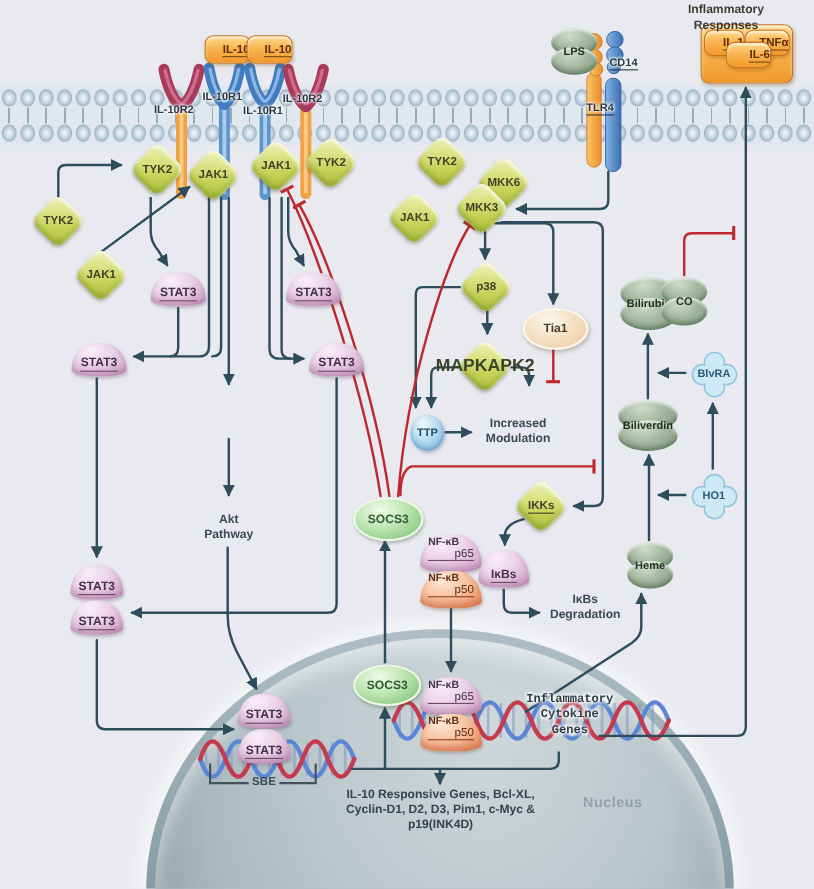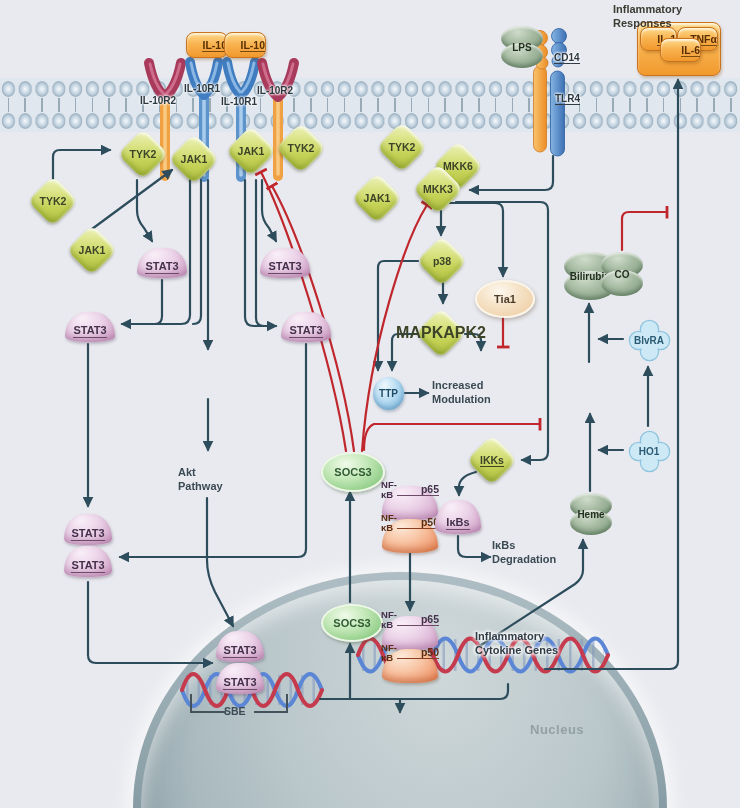--- a/index.html
+++ b/index.html
@@ -32,23 +32,23 @@
   .dia .lbl{position:absolute;inset:0;display:flex;align-items:center;justify-content:center;
     font-size:10.5px;font-weight:bold;color:#3c4326;white-space:nowrap;}
   .dome{display:flex;align-items:flex-end;justify-content:center;
     border-radius:50% 50% 46% 46% / 95% 95% 24% 24%;
     background:radial-gradient(ellipse at 35% 22%,#f9eff8 0%,#ecd4e9 40%,#d6abce 82%,#c596bd 100%);
     box-shadow:inset 0 -4px 6px rgba(140,80,130,.35), 1px 2px 3px rgba(80,60,90,.3);}
   .dome .lbl{font-size:11px;font-weight:bold;color:#44304b;border-bottom:1.6px solid #6d4a68;
     margin-bottom:4px;line-height:1.15;}
   .dome.orange{background:radial-gradient(ellipse at 35% 22%,#fdeadb 0%,#f8c6a6 40%,#ef9468 85%,#e77f52 100%);
     box-shadow:inset 0 -4px 6px rgba(160,70,30,.35),1px 2px 3px rgba(90,60,40,.3);}
-  .dome .lbl2{display:flex;flex-direction:row;align-items:center;margin-bottom:20px;line-height:1.05;}
+  .dome .lbl2{display:flex;flex-direction:column;align-items:flex-start;margin-bottom:10px;line-height:1.05;}
   .dome .lbl2 .nf{font-size:9.5px;font-weight:bold;color:#44304b;border:none;}
-  .dome .lbl2 .sub{font-size:10.5px;font-weight:bold;color:#44304b;border-bottom:1.6px solid #6d4a68;padding-left:24px;}
+  .dome .lbl2 .sub{font-size:10.5px;font-weight:normal;color:#44304b;border-bottom:1.6px solid #6d4a68;padding-left:24px;}
   .dome.orange .lbl2 .nf,.dome.orange .lbl2 .sub{color:#5c2d12;border-bottom-color:#8a4020;}
   .pill{display:flex;align-items:center;justify-content:center;border-radius:50%;
     background:radial-gradient(ellipse at 38% 28%,#f0fbea 0%,#c4e8b8 40%,#84c77c 88%,#6fb56c 100%);
     border:2px solid #ecf7e6;box-shadow:1px 2px 3px rgba(60,90,60,.35);
     font-size:11px;font-weight:bold;color:#2f5c33;}
   .tan{display:flex;align-items:center;justify-content:center;border-radius:50%;
     background:radial-gradient(ellipse at 40% 28%,#fdf8ef 0%,#f5e1c4 45%,#ecca9e 100%);
     border:2.5px solid #fbf5ea;box-shadow:1px 2px 4px rgba(90,70,50,.35);
     font-size:11px;font-weight:bold;color:#4a3a28;}
   .bluec{display:flex;align-items:center;justify-content:center;border-radius:50%;
@@ -67,25 +67,25 @@
   .blob .lbl{position:absolute;inset:0;display:flex;align-items:center;justify-content:center;
     font-size:10px;font-weight:bold;color:#22301f;z-index:1;white-space:nowrap;}
   .flower .pet{position:absolute;left:50%;top:50%;width:17px;height:17px;margin:-8.5px;border-radius:50%;
     background:#cde9f6;
     box-shadow:0 -11px 0 0 #cde9f6,0 11px 0 0 #cde9f6,-11px 0 0 0 #cde9f6,11px 0 0 0 #cde9f6,
       0 -11px 0 1.3px #8fc4de,0 11px 0 1.3px #8fc4de,-11px 0 0 1.3px #8fc4de,11px 0 0 1.3px #8fc4de,
       0 0 0 1.3px #8fc4de;}
   .flower .lbl{position:absolute;inset:0;display:flex;align-items:center;justify-content:center;
     font-size:10px;font-weight:bold;color:#2a5b74;z-index:1;}
   .txt{position:absolute;z-index:4;font-size:11px;color:#3a4a54;font-weight:bold;
-    line-height:1.25;}
+    text-align:center;line-height:1.25;}
   .memlbl{position:absolute;z-index:4;font-size:10px;font-weight:bold;color:#2c3840;white-space:nowrap;
     text-shadow:0 0 3px #fff,0 0 3px #fff,0 0 2px #fff;}
   .ul{border-bottom:1.5px solid currentColor;display:inline-block;}
-  .glow{text-shadow:0 0 5px #fff,0 0 5px #fff,0 0 4px #fff,0 0 3px #fff;}
+  .glow{text-shadow:0 0 5px #fff,0 0 5px #fff,0 0 4px #fff,0 0 3px #fff;font-family:Liberation Mono, monospace;}
   .nuc-lbl{position:absolute;z-index:4;font-size:13px;color:#93a0a6;letter-spacing:.5px;font-weight:bold;}
   svg.layer{position:absolute;left:0;top:0;z-index:2;pointer-events:none;}
 </style>
 </head>
 <body>
 
 <div class="canvas">
 
   <div class="mem">
     <div class="row t"></div>
@@ -215,21 +215,21 @@
       <span class="lbl">IL-10</span>
     </div>
   <div class="node obox" style="left:224px;top:32px;width:40px;height:24px">
       <span class="lbl">IL-10</span>
     </div>
 
   <div class="memlbl" style="left:140px;top:95px">IL-10R2</div>
   <div class="memlbl" style="left:184px;top:83px">IL-10R1</div>
   <div class="memlbl" style="left:221px;top:96px">IL-10R1</div>
   <div class="memlbl" style="left:257px;top:85px">IL-10R2</div>
-  <div class="memlbl" style="left:555px;top:93px"><span class="ul">TLR4</span></div>
+  <div class="memlbl" style="left:533px;top:93px"><span class="ul">TLR4</span></div>
   <div class="memlbl" style="left:554px;top:52px"><span class="ul">CD14</span></div>
 
   <div class="node blob" style="left:501px;top:26px;width:42px;height:42px">
     <div class="be t"></div>
       <div class="be b"></div>
     <span class="lbl">LPS</span>
   </div>
 
   <div class="txt" style="left:613px;top:3px;width:94px;font-size:11px;color:#3b3b33">Inflammatory Responses</div>
   <div class="node obox" style="left:637px;top:22px;width:82px;height:52px"></div>
@@ -362,34 +362,40 @@
   <div class="node blob" style="left:564px;top:252px;width:52px;height:48px">
       <div class="be t"></div>
       <div class="be b"></div>
       <span class="lbl">Bilirubin</span>
     </div>
   <div class="node blob" style="left:601px;top:252px;width:42px;height:44px">
       <div class="be t"></div>
       <div class="be b"></div>
       <span class="lbl">CO</span>
     </div>
+  <div class="node blob" style="left:562px;top:364px;width:54px;height:46px">
+      <div class="be t"></div>
+      <div class="be b"></div>
+      <span class="lbl">Biliverdin</span>
+    </div>
   <div class="node blob" style="left:570px;top:493px;width:42px;height:42px">
       <div class="be t"></div>
       <div class="be b"></div>
       <span class="lbl">Heme</span>
     </div>
   <div class="node flower" style="left:626px;top:317px;width:46px;height:46px">
       <div class="pet"></div>
       <span class="lbl">BlvRA</span>
     </div>
   <div class="node flower" style="left:626px;top:428px;width:46px;height:46px">
       <div class="pet"></div>
       <span class="lbl">HO1</span>
     </div>
 
   <div class="txt" style="left:178px;top:466px;width:60px">Akt Pathway</div>
   <div class="txt" style="left:432px;top:379px;width:78px">Increased Modulation</div>
   <div class="txt" style="left:492px;top:539px;width:80px">IκBs Degradation</div>
   <div class="txt glow" style="left:475px;top:630px;width:86px;color:#2f3b45">Inflammatory Cytokine Genes</div>
+  <div class="txt" style="left:298px;top:716px;width:205px;color:#33424c">IL-10 Responsive Genes, Bcl-XL, Cyclin-D1, D2, D3, Pim1, c-Myc &amp; p19(INK4D)</div>
   <div class="txt" style="left:224px;top:705px;width:32px;font-size:10.5px;color:#3c4a54">SBE</div>
   <div class="nuc-lbl" style="left:530px;top:722px">Nucleus</div>
 
 </div>
 
 </body></html>

